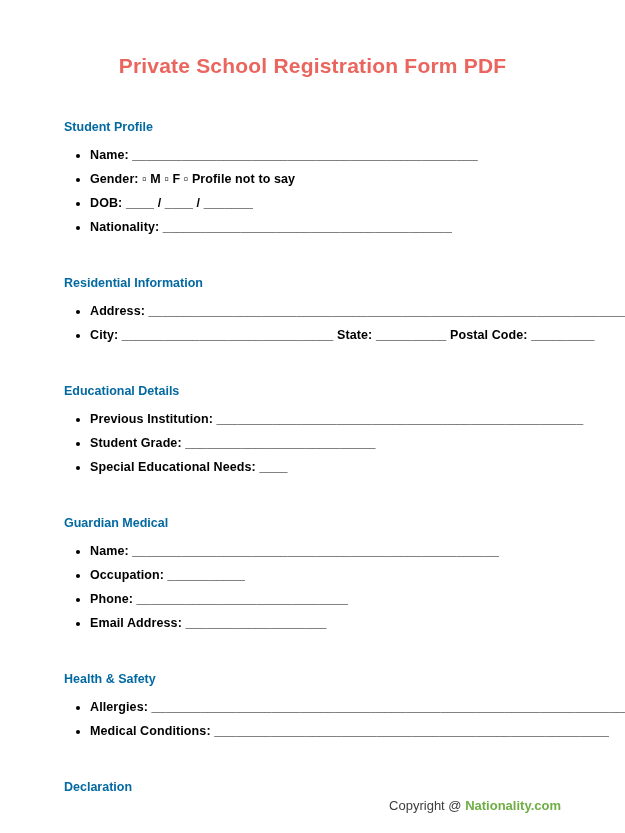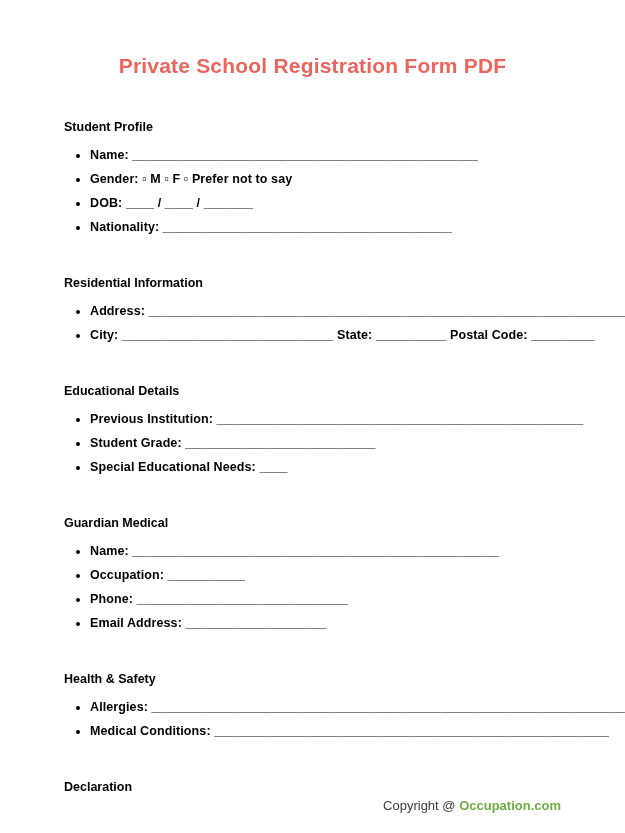--- a/index.html
+++ b/index.html
@@ -27,21 +27,21 @@
     font-size: 21px;
     font-weight: 700;
     margin: 8px 0 26px 0;
     letter-spacing: 0.2px;
   }
   .section-heading {
     font-size: 12.5px;
     font-weight: 700;
     margin-top: 42px;
     margin-bottom: 4px;
-    color: #000000;
+    color: #0369a1;
   }
   .field-list {
     margin: 14px 0 6px 0;
     padding-left: 26px;
     list-style-type: disc;
   }
   .field-item {
     font-size: 12.5px;
     font-weight: 700;
     margin-bottom: 10px;
@@ -65,21 +65,21 @@
 </head>
 <body>
 
 <div class="page">
   <div class="page-title" style="color: rgb(234, 101, 93);">Private School Registration Form PDF</div>
 
   <div>
       <div class="section-heading">Student Profile</div>
       <ul class="field-list">
         <li class="field-item">Name: _________________________________________________</li>
-        <li class="field-item">Gender: ▫ M ▫ F ▫ Prefer not to say</li>
+        <li class="field-item">Gender: ▫ M ▫ F ▫ Profile not to say</li>
         <li class="field-item">DOB: ____ / ____ / _______</li>
         <li class="field-item">Nationality: _________________________________________</li>
       </ul>
       <div class="section-heading">Residential Information</div>
       <ul class="field-list">
         <li class="field-item">Address: ____________________________________________________________________</li>
         <li class="field-item">City: ______________________________ State: __________ Postal Code: _________</li>
       </ul>
       <div class="section-heading">Educational Details</div>
       <ul class="field-list">
@@ -95,14 +95,14 @@
         <li class="field-item">Email Address: ____________________</li>
       </ul>
       <div class="section-heading">Health &amp; Safety</div>
       <ul class="field-list">
         <li class="field-item">Allergies: ____________________________________________________________________</li>
         <li class="field-item">Medical Conditions: ________________________________________________________</li>
       </ul>
       <div class="section-heading">Declaration</div>
     </div>
 
-  <div class="footer"><span>Copyright @ </span><a class="brand" style="color: rgb(111, 174, 68);">Occupation.com</a></div>
+  <div class="footer"><span>Copyright @ </span><a class="brand" style="color: rgb(111, 174, 68);">Nationality.com</a></div>
 </div>
 
 </body></html>

